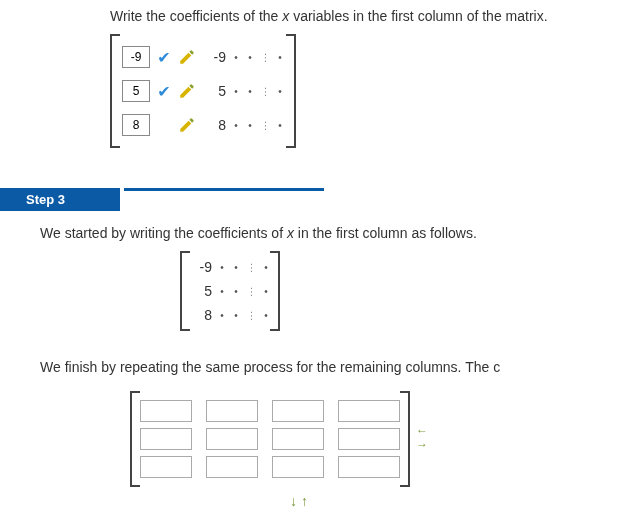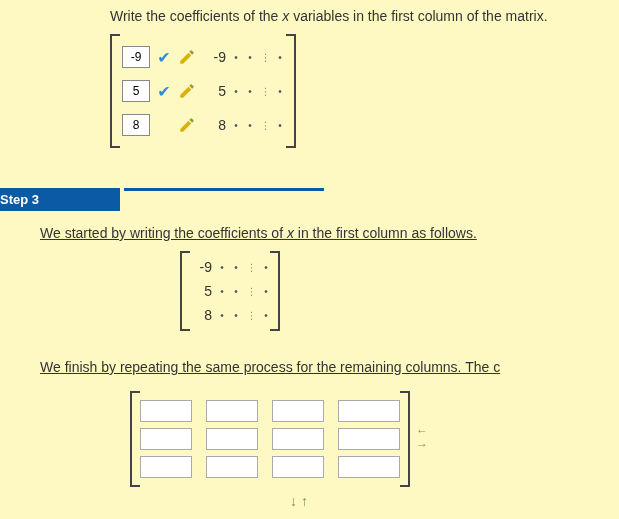--- a/index.html
+++ b/index.html
@@ -9,21 +9,21 @@
     font-family: Arial, Helvetica, sans-serif;
     background: #e8e6e3;
     width: 619px;
     height: 519px;
     overflow: hidden;
     color: #333;
     font-size: 14px;
   }
   .page {
     padding: 8px 0 0 0;
-    background: #fef9c3;
+    background: #ffffff;
   }
   .instruction {
     padding: 0 0 10px 110px;
     font-size: 14px;
   }
   .x-italic { font-style: italic; }
   
   
   .matrix-wrap {
     position: relative;
@@ -73,31 +73,31 @@
   }
   .dot { width: 8px; text-align: center; color: #555; font-size: 10px; }
   .vdots { width: 10px; text-align: center; color: #888; font-size: 10px; letter-spacing: -1px; }
   
   .divider { height: 40px; }
   
   .step-header {
     background: #0b5aa5;
     color: #fff;
     font-weight: bold;
-    padding: 4px 0;
+    padding: 4px 26px;
     font-size: 13px;
     display: inline-block;
     width: 120px;
   }
   
   .step-body {
     padding: 14px 0 10px 40px;
     width: 600px;
   }
-  .step-body p { margin: 0 0 10px 0; text-decoration: underline; }
+  .step-body p { margin: 0 0 10px 0; }
   
   .small-matrix {
     position: relative;
     display: inline-block;
     padding: 4px 10px;
     margin-left: 140px;
   }
   .smrow { display: flex; align-items: center; height: 24px; gap: 6px; }
   .smnum { width: 22px; text-align: right; }
   

